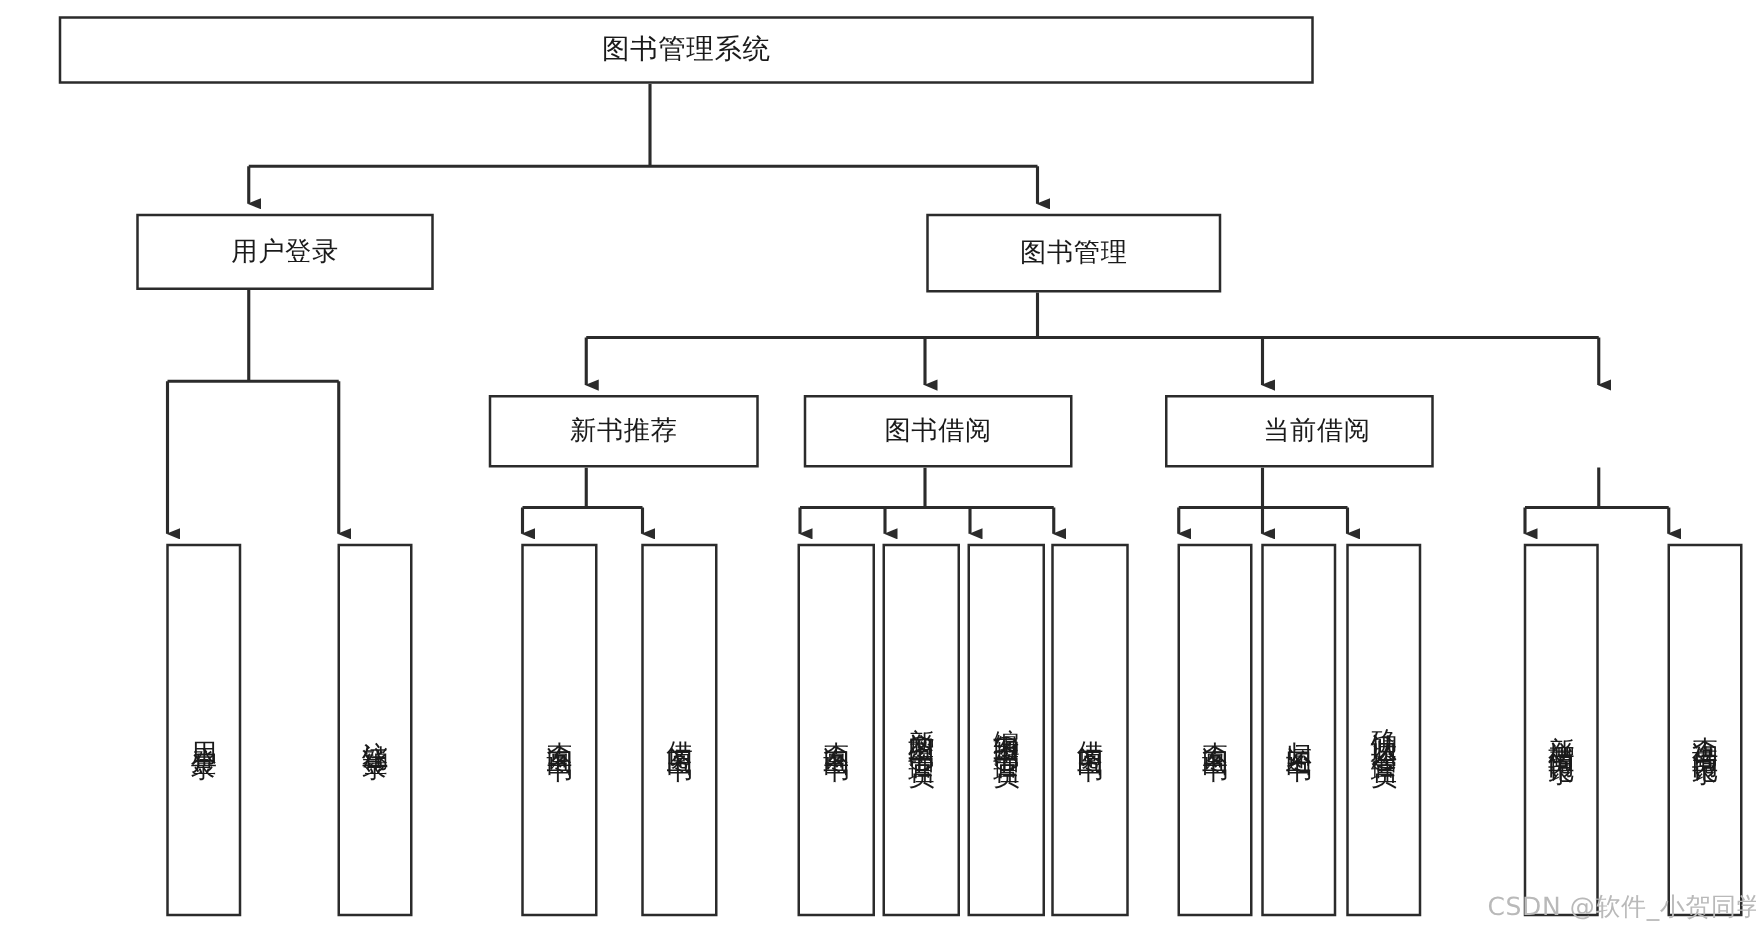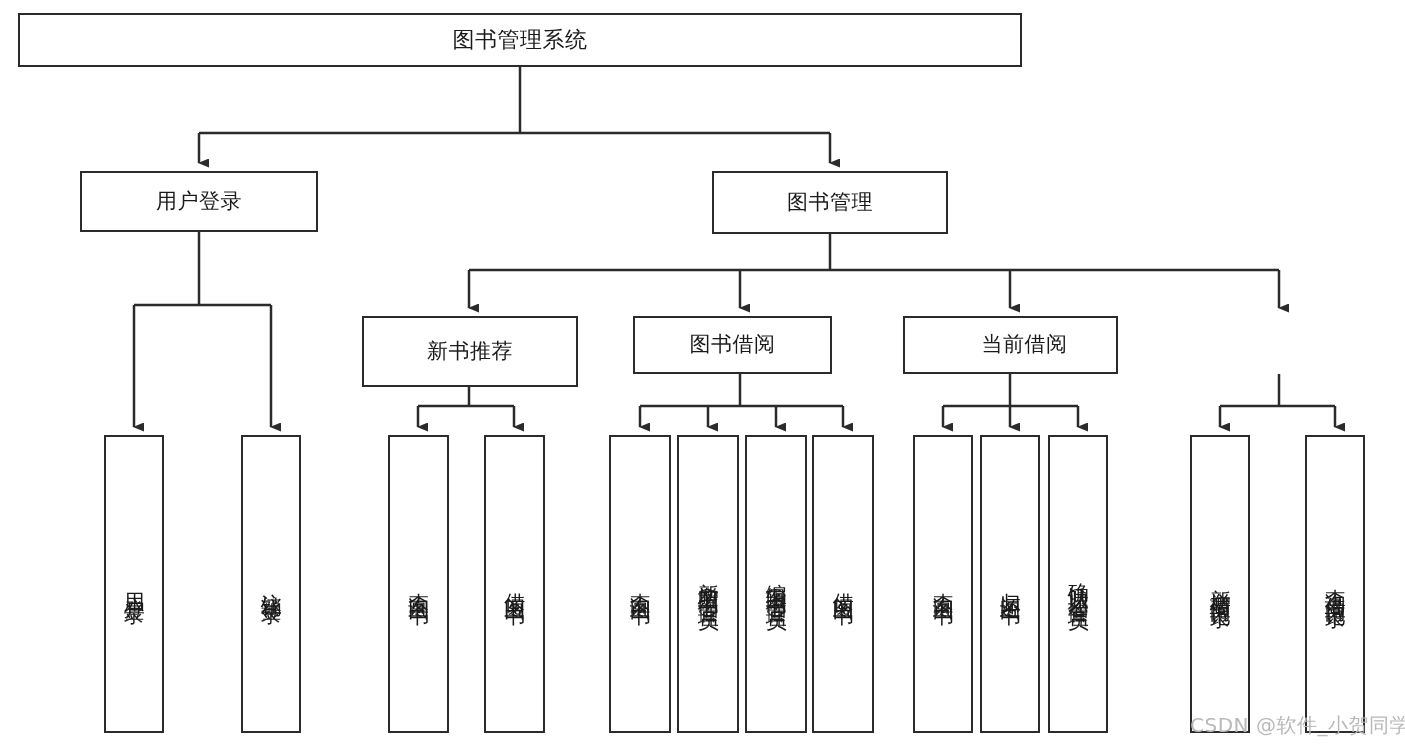--- a/index.html
+++ b/index.html
@@ -28,20 +28,21 @@
   .node {
     position: absolute;
     box-sizing: border-box;
     background: #ffffff;
     border: 2px solid #2b2b2b;
     display: flex;
     align-items: center;
     justify-content: center;
     color: #1a1a1a;
     text-align: center;
+    margin-left: 29px;
   }
   .node-h {
     font-size: 21px;
     letter-spacing: 0.5px;
     line-height: 1.2;
   }
   .node-root {
     font-size: 22px;
   }
   .node-v {
@@ -126,24 +127,24 @@
     <span>图书管理系统</span>
   </div>
 
   <div class="node node-h" style="left:80px; top:171px; width:238px; height:61px;">
     <span>用户登录</span>
   </div>
   <div class="node node-h" style="left:712px; top:171px; width:236px; height:63px;">
     <span>图书管理</span>
   </div>
 
-  <div class="node node-h" style="left:362px; top:316px; width:216px; height:71px;">
+  <div class="node node-h" style="left:362px; top:316px; width:216px; height:58px;">
     <span>新书推荐</span>
   </div>
-  <div class="node node-h" style="left:633px; top:316px; width:199px; height:58px;">
+  <div class="node node-h" style="left:614px; top:316px; width:215px; height:58px;">
     <span>图书借阅</span>
   </div>
   <div class="node node-h" style="left:903px; top:316px; width:215px; height:58px;padding-left:28px;">
     <span>当前借阅</span>
   </div>
 
   <div class="node node-v" style="left:104px; top:435px; width:60px; height:298px;">
     <span>用户登录</span>
   </div>
   <div class="node node-v" style="left:241px; top:435px; width:60px; height:298px;">

